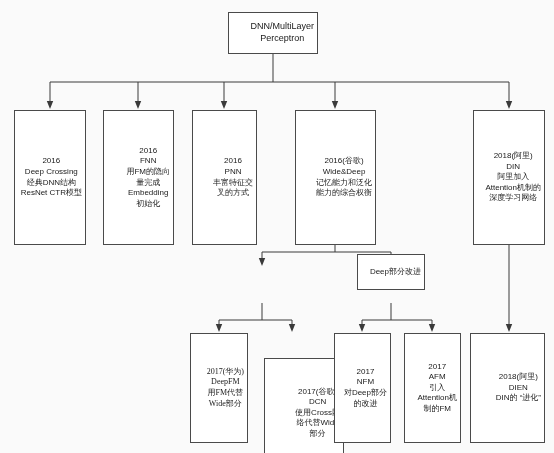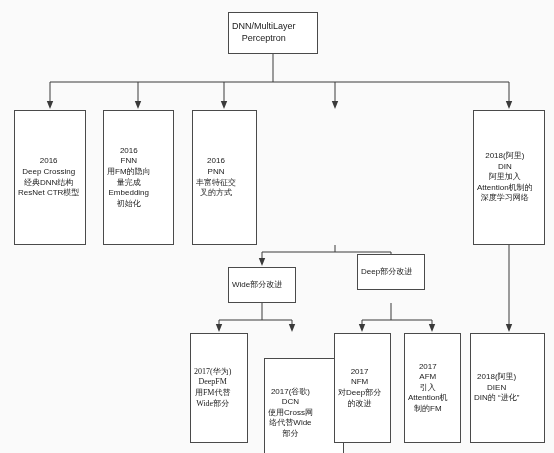--- a/index.html
+++ b/index.html
@@ -11,21 +11,21 @@
   }
   #canvas{position:relative;width:554px;height:453px;}
   svg.wires{position:absolute;left:0;top:0;width:554px;height:453px;pointer-events:none;}
   .node{
     position:absolute;
     box-sizing:border-box;
     background:#ffffff;
     border:1px solid #4a4a4a;
     display:flex;
     align-items:center;
-    justify-content:flex-start;
+    justify-content:flex-end;
     text-align:center;
     color:#1a1a1a;
     z-index:2;
   }
   .node .txt{
     display:block;
     line-height:1.32;
     padding:0 3px;
     white-space:pre-line;
     word-break:break-word;
@@ -95,31 +95,34 @@
 量完成
 Embedding
 初始化</span>
   </div>
   <div class="node lvl2" style="left:192px;top:110px;width:65px;height:135px;">
     <span class="txt">2016
 PNN
 丰富特征交
 叉的方式</span>
   </div>
+  <div class="node lvl2" style="left:295px;top:110px;width:81px;height:135px;">
+    <span class="txt">2016(谷歌)
+Wide&amp;Deep
+记忆能力和泛化
+能力的综合权衡</span>
+  </div>
   <div class="node lvl2" style="left:473px;top:110px;width:72px;height:135px;">
     <span class="txt">2018(阿里)
 DIN
 阿里加入
 Attention机制的
 深度学习网络</span>
   </div>
 
-  <div class="node lvl3" style="left:228px;top:267px;width:68px;height:36px;">
-    <span class="txt">Wide部分改进</span>
-  </div>
   <div class="node lvl3" style="left:357px;top:254px;width:68px;height:36px;">
     <span class="txt">Deep部分改进</span>
   </div>
 
   <div class="node lvl4" style="left:190px;top:333px;width:58px;height:110px;font-family:Liberation Serif, serif;">
     <span class="txt">2017(华为)
 DeepFM
 用FM代替
 Wide部分</span>
   </div>

